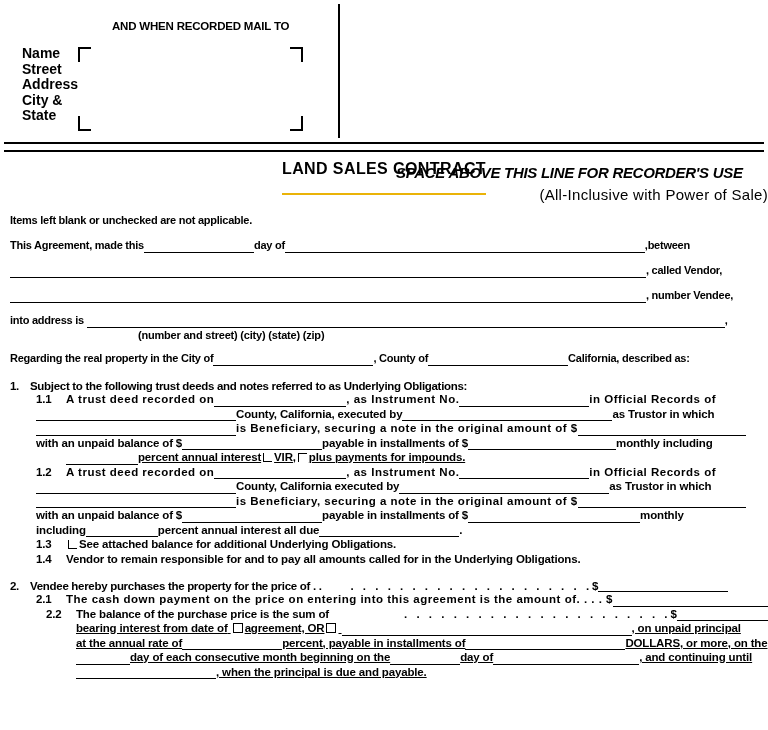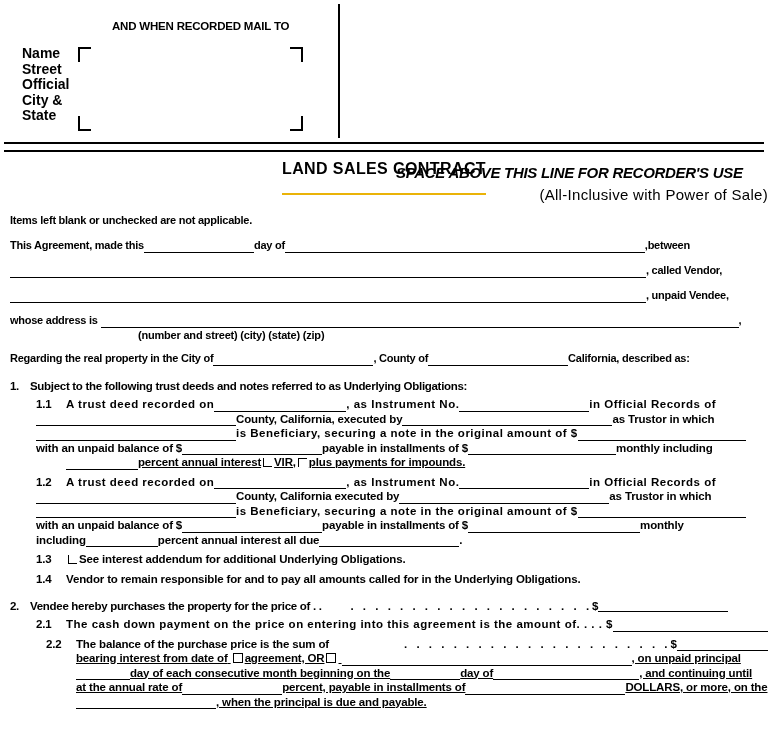--- a/index.html
+++ b/index.html
@@ -133,21 +133,20 @@
     font-weight: bold;
     font-size: 11.5px;
     letter-spacing: -0.3px;
     white-space: nowrap;
   }
   .sec-num {
     display: inline-block;
     width: 20px;
   }
   .sub {
-    margin-top: 5px;
     padding-left: 26px;
     font-weight: bold;
     font-size: 11.5px;
     line-height: 14.5px;
     letter-spacing: -0.15px;
   }
   .sub-num {
     display: inline-block;
     width: 30px;
   }
@@ -180,21 +179,21 @@
 <body>
 
 <div class="recording-header">
   <div class="vdivider"></div>
 
   <div class="recorded-mail-to">AND WHEN RECORDED MAIL TO</div>
 
   <div class="addr-labels">
     <div>Name</div>
     <div>Street</div>
-    <div>Official</div>
+    <div>Address</div>
     <div>City &amp;</div>
     <div>State</div>
   </div>
 
   <div class="bracket tl"></div>
   <div class="bracket tr"></div>
   <div class="bracket bl"></div>
   <div class="bracket br"></div>
 
   <div class="space-above">SPACE ABOVE THIS LINE FOR RECORDER'S USE</div>
@@ -213,25 +212,25 @@
 
   <div class="para">
     <span>This Agreement, made this</span><span class="fill" style="width:110px"></span><span>day of</span><span class="fill" style="width:360px"></span><span>,between</span>
   </div>
 
   <div class="para">
     <span class="fill" style="width:636px"></span><span>, called Vendor,</span>
   </div>
 
   <div class="para">
-    <span class="fill" style="width:636px"></span><span>, unpaid Vendee,</span>
-  </div>
-
-  <div class="para">
-    <span>whose address is</span>
+    <span class="fill" style="width:636px"></span><span>, number Vendee,</span>
+  </div>
+
+  <div class="para">
+    <span>into address is</span>
     <span class="fill" style="width:638px"></span><span>,</span>
   </div>
 
   <div class="caption">(number and street) (city) (state) (zip)</div>
 
   <div class="para">
     <span>Regarding the real property in the City of</span><span class="fill" style="width:160px"></span><span>, County of</span><span class="fill" style="width:140px"></span><span>California, described as:</span>
   </div>
 
   <div class="section">
@@ -270,21 +269,21 @@
       <span class="ln">
         <span>with an unpaid balance of $</span><span class="fill" style="width:140px"></span><span>payable in installments of $</span><span class="fill" style="width:172px"></span><span>monthly</span>
       </span>
       <span class="ln">
         <span>including</span><span class="fill" style="width:72px"></span><span>percent annual interest all due</span><span class="fill" style="width:140px"></span><span>.</span>
       </span>
     </div>
 
     <div class="sub">
       <span class="ln">
-        <span class="sub-num">1.3</span><span class="cb partial-l"></span><span>See interest addendum for additional Underlying Obligations.</span>
+        <span class="sub-num">1.3</span><span class="cb partial-l"></span><span>See attached balance for additional Underlying Obligations.</span>
       </span>
     </div>
 
     <div class="sub">
       <span class="ln">
         <span class="sub-num">1.4</span><span>Vendor to remain responsible for and to pay all amounts called for in the Underlying Obligations.</span>
       </span>
     </div>
   </div>
 
@@ -304,24 +303,24 @@
       <span class="ln">
         <span class="sub-num">2.2</span><span>The balance of the purchase price is the sum of</span>
         <span style="display:inline-block;width:72px"></span><span class="leader">. . . . . . . . . . . . . . . . . . . . . .</span><span>$</span><span class="fill" style="width:148px"></span>
       </span>
       <span class="ln indent">
         <span>bearing interest from date of</span>
         <span class="cb full"></span><span>agreement,  OR</span><span class="cb full"></span>
         <span class="fill" style="width:290px"></span><span>, on unpaid principal</span>
       </span>
       <span class="ln indent">
+        <span>at the annual rate of</span><span class="fill" style="width:100px"></span><span>percent, payable in installments of</span><span class="fill" style="width:160px"></span><span>DOLLARS, or more, on the</span>
+      </span>
+      <span class="ln indent">
         <span class="fill" style="width:54px"></span><span>day of each consecutive month beginning on the</span><span class="fill" style="width:70px"></span><span>day of</span><span class="fill" style="width:146px"></span><span>, and continuing until</span>
       </span>
       <span class="ln indent">
-        <span>at the annual rate of</span><span class="fill" style="width:100px"></span><span>percent, payable in installments of</span><span class="fill" style="width:160px"></span><span>DOLLARS, or more, on the</span>
-      </span>
-      <span class="ln indent">
         <span class="fill" style="width:140px"></span><span>, when the principal is due and payable.</span>
       </span>
     </div>
   </div>
 
 </div>
 
 </body></html>

